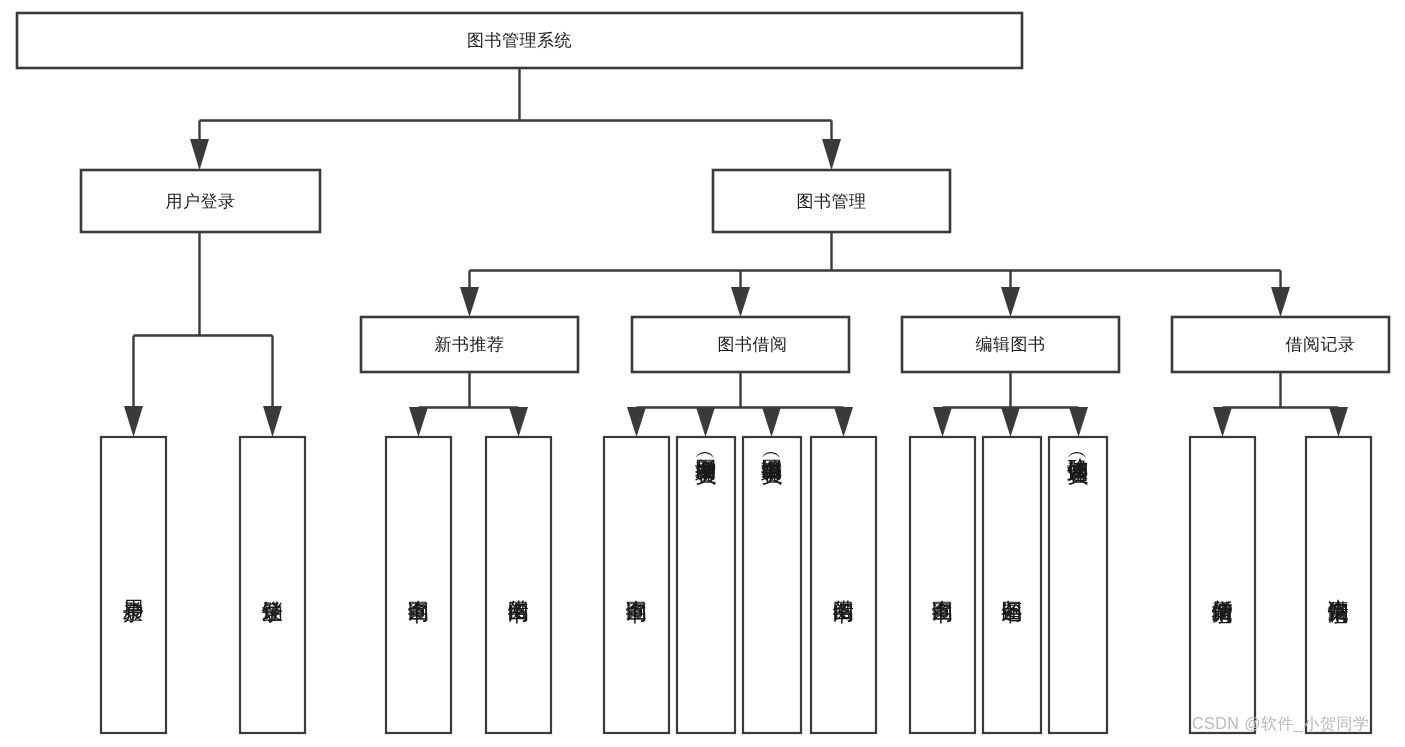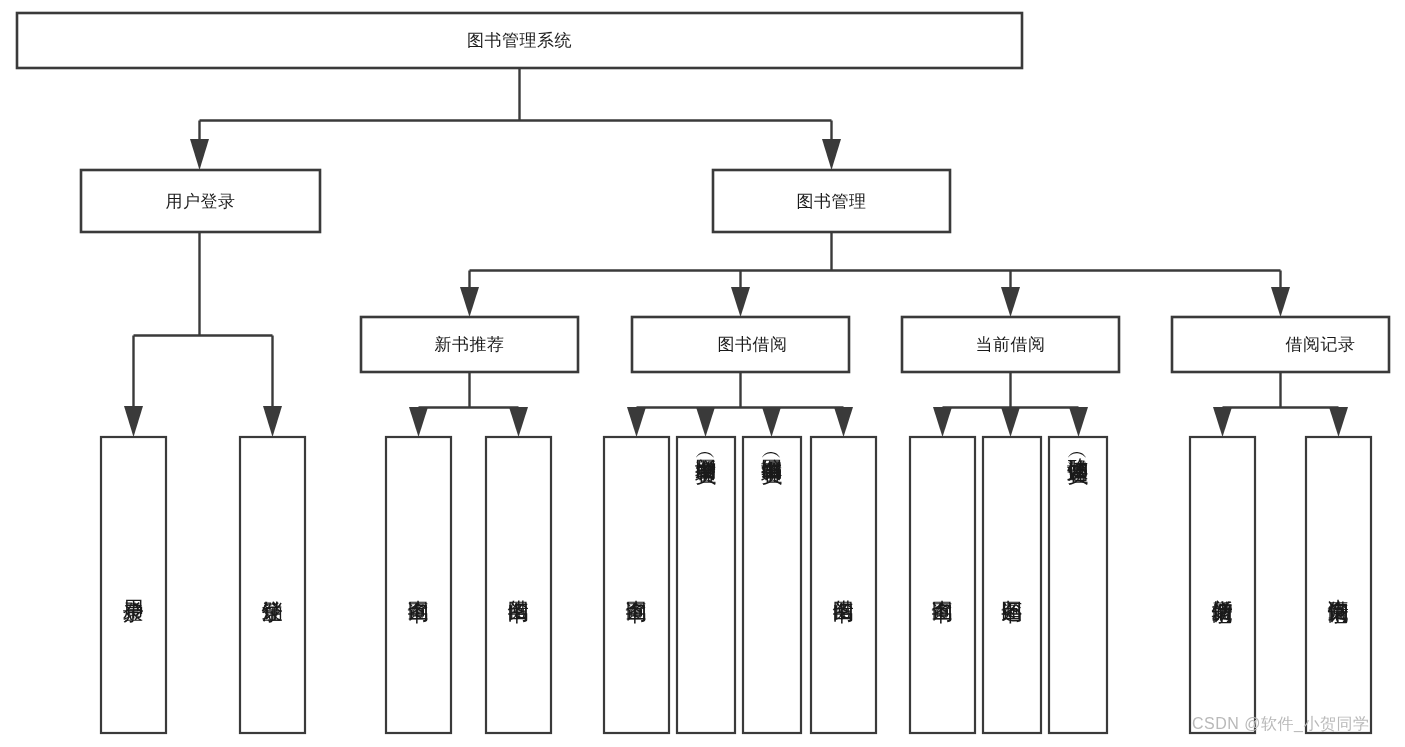--- a/index.html
+++ b/index.html
@@ -168,21 +168,21 @@
 
   </svg>
 
   <div class="node-label-h" style="left:17px; top:13px; width:1005px; height:55px;">图书管理系统</div>
 
   <div class="node-label-h" style="left:81px; top:170px; width:239px; height:62px;">用户登录</div>
   <div class="node-label-h" style="left:361px; top:317px; width:217px; height:55px;">新书推荐</div>
 
   <div class="node-label-h" style="left:713px; top:170px; width:237px; height:62px;">图书管理</div>
   <div class="node-label-h" style="left:632px; top:317px; width:217px; height:55px;margin-left:12px;">图书借阅</div>
-  <div class="node-label-h" style="left:902px; top:317px; width:217px; height:55px;">当前借阅</div>
+  <div class="node-label-h" style="left:902px; top:317px; width:217px; height:55px;">编辑图书</div>
   <div class="node-label-h" style="left:1172px; top:317px; width:217px; height:55px;margin-left:40px;">借阅记录</div>
 
   <div class="node-label-v" style="left:101px; top:437px; width:65px; height:296px;">用户登录</div>
   <div class="node-label-v" style="left:240px; top:437px; width:65px; height:296px;">注销登录</div>
 
   <div class="node-label-v" style="left:386px; top:437px; width:65px; height:296px;">查询图书</div>
   <div class="node-label-v" style="left:486px; top:437px; width:65px; height:296px;">借阅图书</div>
 
   <div class="node-label-v" style="left:604px; top:437px; width:65px; height:296px;">查询图书</div>
   <div class="node-label-v" style="left:677px; top:441px; width:58px; height:292px; justify-content:flex-start;">新增图书（管理员）</div>

